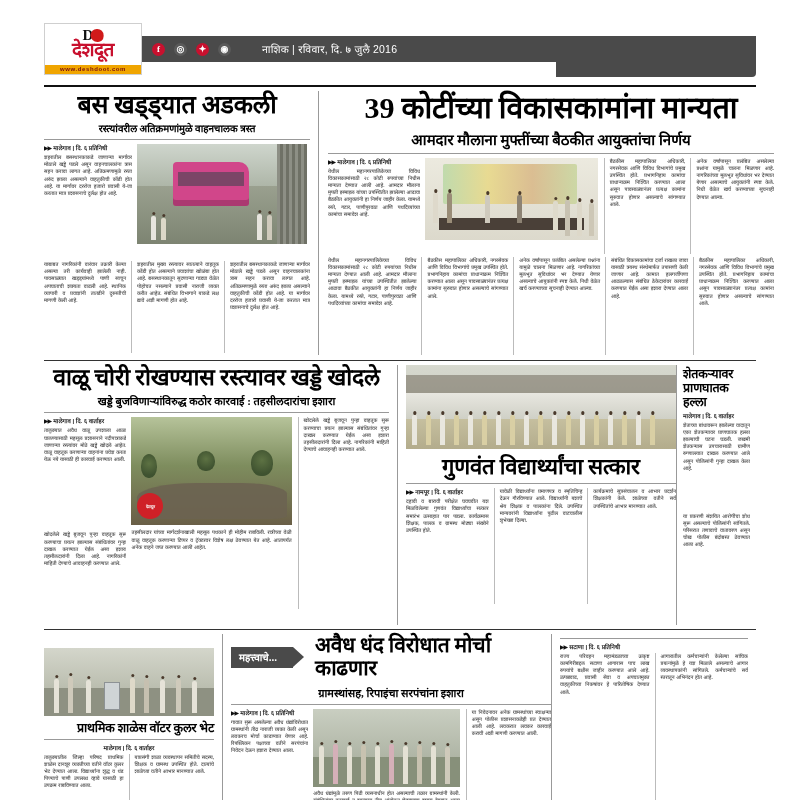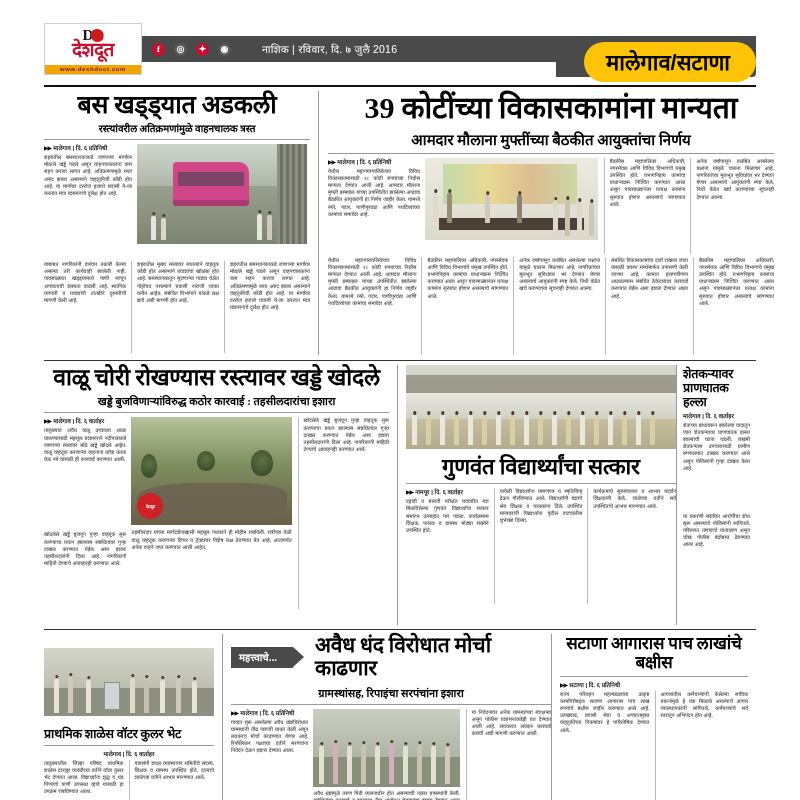--- a/index.html
+++ b/index.html
@@ -283,21 +283,20 @@
       <div class="logo-url">www.deshdoot.com</div>
     </div>
 
     <div class="social-bar">
       <span class="soc fb">f</span>
       <span class="soc ig">◎</span>
       <span class="soc tw">✦</span>
       <span class="soc yt">◉</span>
       <span class="dateline">नाशिक | रविवार, दि. ७ जुलै 2016</span>
       <div class="edition-shadow"></div>
-      <div class="edition-tag">मालेगाव/सटाणा</div>
     </div>
   </div>
 
   <div class="rule-thick"></div>
 
   <div class="flexrow" style="margin-top:4px;">
 
     <div style="width:266px; padding-right:8px;">
       <div class="hl-main" style="font-size:25px; text-align:center;">बस खड्ड्यात अडकली</div>
       <div class="sub-hl" style="font-size:10px; margin-top:2px;">रस्त्यांवरील अतिक्रमणांमुळे वाहनचालक त्रस्त</div>
@@ -464,21 +463,21 @@
         <div class="fig" style="left:10px; height:34px; background:#e6e3d8;"></div>
         <div class="fig" style="left:24px; height:36px; background:#cfcabb;"></div>
         <div class="fig" style="left:42px; height:33px; background:#e6e3d8;"></div>
         <div style="position:absolute; left:60px; bottom:6px; width:14px; height:26px; background:#cfd4d6; border:1px solid #8d9295;"></div>
         <div class="fig" style="left:86px;  height:35px; background:#ded9c9;"></div>
         <div class="fig" style="left:100px; height:34px; background:#c6c0b0;"></div>
         <div class="fig" style="left:116px; height:33px; background:#e6e3d8;"></div>
         <div class="fig" style="left:132px; height:34px; background:#cfcabb;"></div>
         <div class="fig" style="left:148px; height:32px; background:#e6e3d8;"></div>
       </div>
-      <div class="hl-main" style="font-size:12.5px; text-align:left; margin-top:11px;">प्राथमिक शाळेस वॉटर कुलर भेट</div>
+      <div class="hl-main" style="font-size:12.5px; text-align:right; margin-top:5px;">प्राथमिक शाळेस वॉटर कुलर भेट</div>
       <div class="rule-thin"></div>
       <div class="byline" style="text-align:center;">मालेगाव | दि. ६ वार्ताहर</div>
       <div class="flexrow">
         <div class="txt" style="width:82px; padding-right:5px; height:70px;">तालुक्यातील जिल्हा परिषद प्राथमिक शाळेस दानशूर व्यक्तीच्या वतीने वॉटर कुलर भेट देण्यात आला. विद्यार्थ्यांना शुद्ध व थंड पिण्याचे पाणी उपलब्ध व्हावे यासाठी हा उपक्रम राबविण्यात आला.</div>
         <div class="txt col-sep" style="width:82px; padding-left:5px; height:70px;">याप्रसंगी शाळा व्यवस्थापन समितीचे सदस्य, शिक्षक व ग्रामस्थ उपस्थित होते. दात्यांचे शाळेच्या वतीने आभार मानण्यात आले.</div>
       </div>
     </div>
 
     <div style="width:320px; border-left:1px solid #999; padding-left:8px;">
       <div style="display:flex; align-items:center; gap:0;">
@@ -510,21 +509,20 @@
             <div class="fig" style="left:132px; height:37px; background:#cfcabb;"></div>
           </div>
           <div class="txt" style="height:26px; margin-top:3px;">अवैध धंद्यांमुळे तरुण पिढी व्यसनाधीन होत असल्याची तक्रार ग्रामस्थांनी केली. संबंधितांवर कारवाई न झाल्यास तीव्र आंदोलन छेडण्याचा इशारा देण्यात आला आहे.</div>
         </div>
 
         <div class="txt col-sep" style="width:80px; padding-left:5px; height:108px;">या निवेदनावर अनेक ग्रामस्थांच्या स्वाक्षऱ्या असून पोलीस प्रशासनाकडेही प्रत देण्यात आली आहे. लवकरात लवकर कारवाई करावी अशी मागणी करण्यात आली.</div>
       </div>
     </div>
 
     <div style="width:188px; border-left:1px solid #999; padding-left:8px;">
-      <div class="hl-main" style="font-size:17px; text-align:center;">सटाणा आगारास पाच लाखांचे बक्षीस</div>
       <div class="rule-thin"></div>
       <div class="byline"><span class="arrow">▶▶</span><span>सटाणा | दि. ६ प्रतिनिधी</span></div>
       <div class="flexrow">
         <div class="txt" style="width:90px; padding-right:5px; height:152px;">राज्य परिवहन महामंडळाच्या उत्कृष्ट कामगिरीबद्दल सटाणा आगारास पाच लाख रुपयांचे बक्षीस जाहीर करण्यात आले आहे. उत्पन्नवाढ, प्रवासी सेवा व अपघातमुक्त वाहतुकीच्या निकषांवर हे पारितोषिक देण्यात आले.</div>
         <div class="txt col-sep" style="width:88px; padding-left:5px; height:152px;">आगारातील कर्मचाऱ्यांनी केलेल्या सांघिक प्रयत्नांमुळे हे यश मिळाले असल्याचे आगार व्यवस्थापकांनी सांगितले. कर्मचाऱ्यांचे सर्व स्तरातून अभिनंदन होत आहे.</div>
       </div>
     </div>
   </div>
 
 </div>

